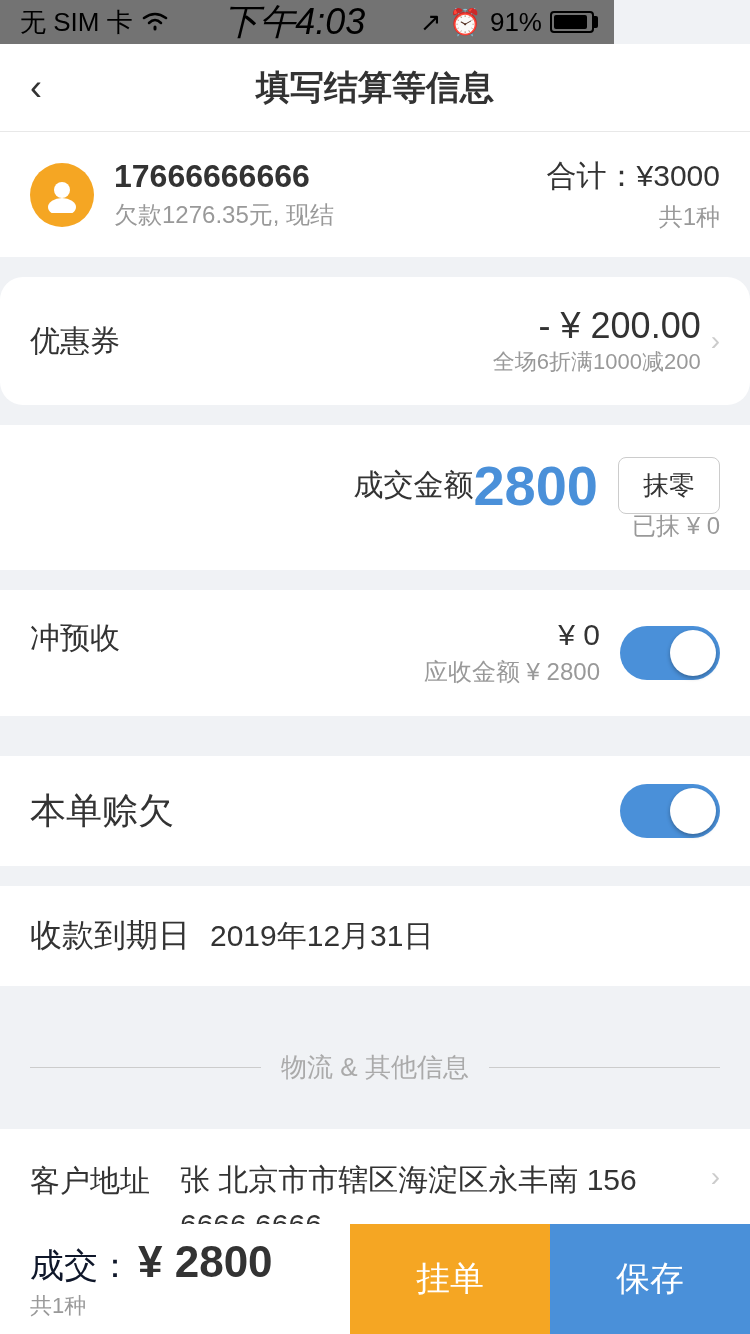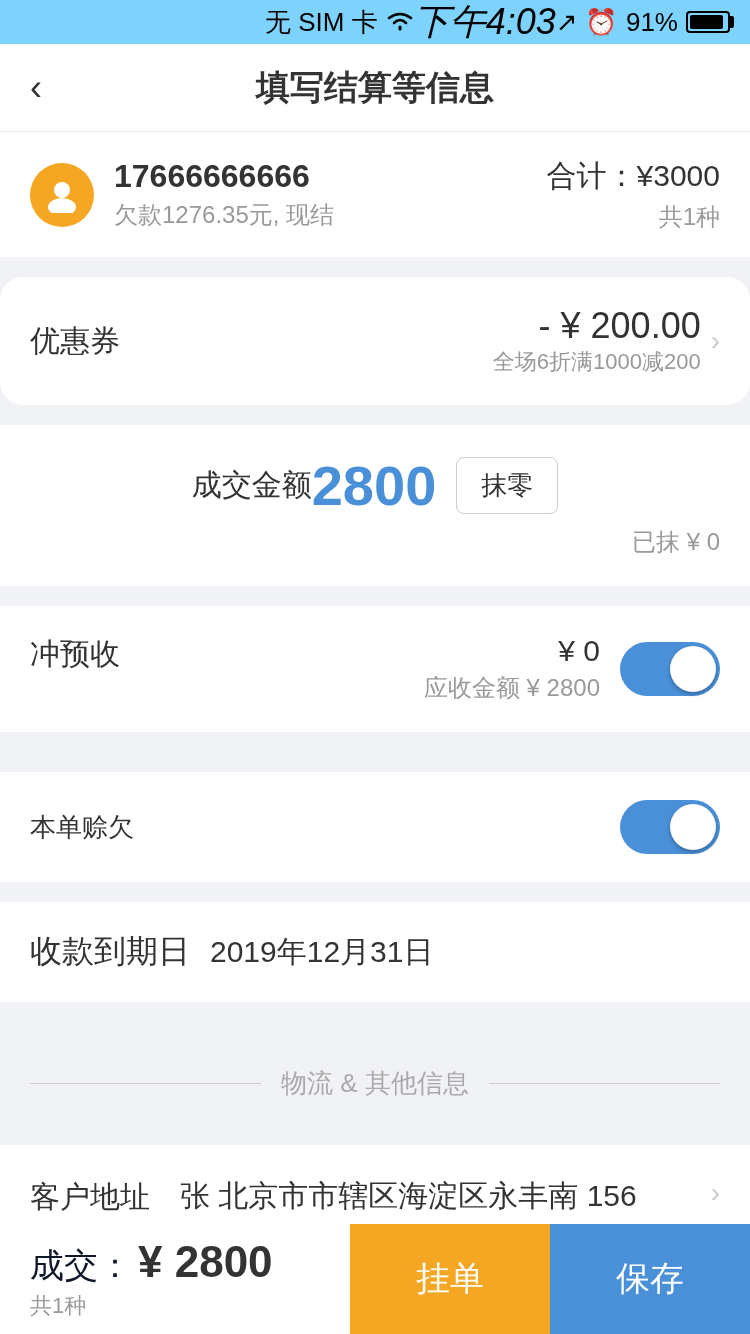--- a/index.html
+++ b/index.html
@@ -8,26 +8,26 @@
       width: 750px;
       min-height: 1334px;
       font-family: -apple-system, 'PingFang SC', 'Helvetica Neue', sans-serif;
       background: #f0f2f5;
       position: relative;
       overflow-x: hidden;
     }
 
     
     .status-bar {
-      width: 750px;
+      width: 614px;
       height: 44px;
-      background: #7dd3fc;
-      display: flex;
-      align-items: center;
-      justify-content: flex-end;
+      background: #737373;
+      display: flex;
+      align-items: center;
+      justify-content: space-between;
       padding: 0 20px;
       font-size: 28px;
     }
     .status-left {
       font-size: 26px;
       color: #000;
       display: flex;
       align-items: center;
       gap: 8px;
     }
@@ -192,22 +192,21 @@
 
     
     .deal-section {
       background: #fff;
       padding: 28px 30px;
       margin-bottom: 20px;
     }
     .deal-row {
       display: flex;
       align-items: center;
-      justify-content: center;
-      margin-bottom: 16px;
+      justify-content: flex-end;
     }
     .deal-label {
       font-size: 30px;
       color: #333;
     }
     .deal-right {
       display: flex;
       align-items: center;
       gap: 20px;
     }
@@ -295,21 +294,21 @@
     
     .overdue-section {
       background: #fff;
       padding: 28px 30px;
       display: flex;
       align-items: center;
       justify-content: space-between;
       margin-bottom: 20px;
     }
     .overdue-label {
-      font-size: 26px;
+      font-size: 36px;
       color: #333;
     }
 
     
     .duedate-section {
       background: #fff;
       padding: 28px 30px;
       display: flex;
       align-items: center;
       gap: 20px;

